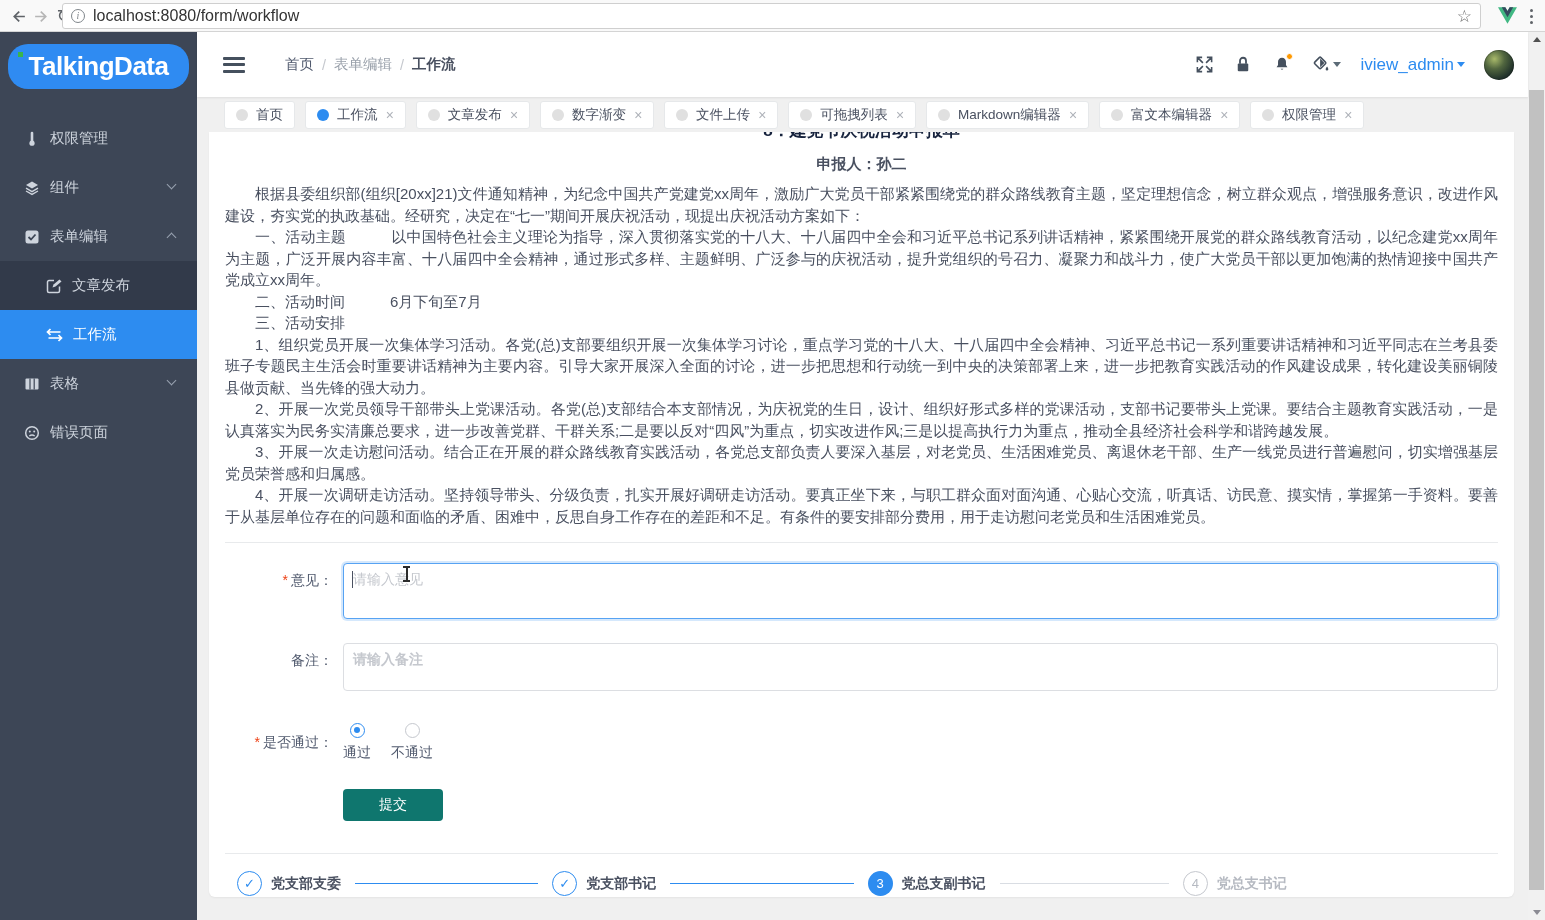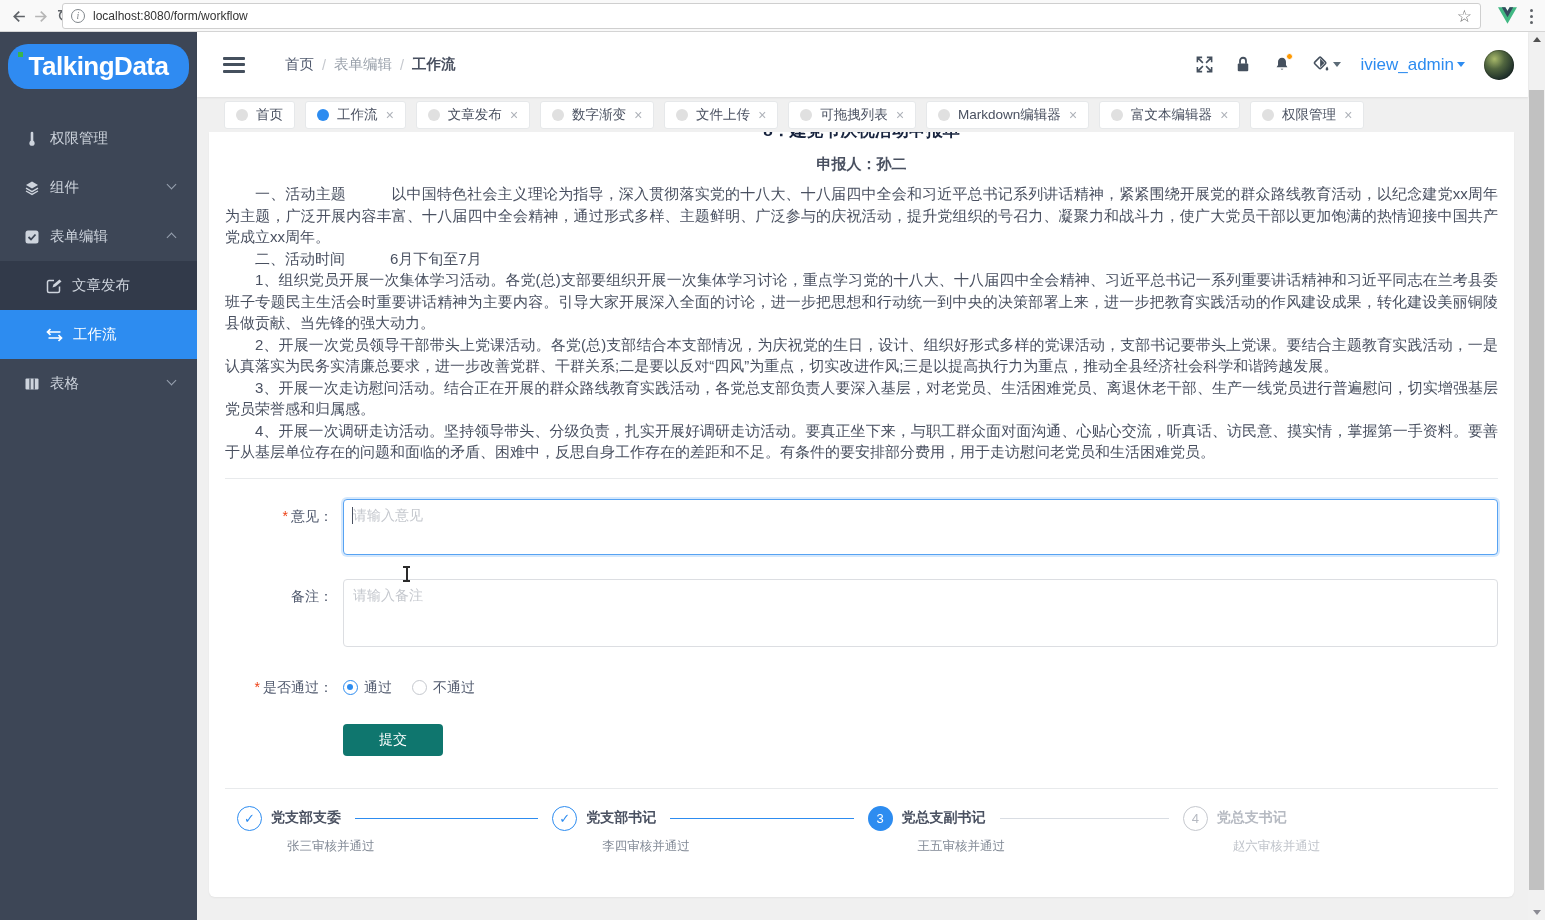--- a/index.html
+++ b/index.html
@@ -7,21 +7,21 @@
   #app { position:relative; width:1545px; height:920px; }
 
   
   .chrome { position:absolute; top:0; left:0; right:0; height:32px; background:#f9f9f9; border-bottom:1px solid #d5d5d5; }
   .nav-ico { position:absolute; top:4px; width:24px; height:24px; display:flex; align-items:center; justify-content:center; color:#5f6368; }
   .nav-ico svg { display:block; }
   .nav-ico.fwd { color:#b6b6b6; }
   .reload-glyph { font-size:18px; line-height:1; color:#5f6368; font-family:"DejaVu Sans",sans-serif; }
   .urlbar { position:absolute; left:62px; right:64px; top:3px; height:26px; background:#fff; border:1px solid #cfcfcf; border-radius:3px; display:flex; align-items:center; padding:0 8px; }
   .info-ico { width:14px; height:14px; border:1px solid #80868b; border-radius:50%; color:#80868b; font-size:10px; line-height:12px; text-align:center; font-family:"Liberation Serif",serif; font-style:italic; margin-right:8px; flex:none; }
-  .url-text { font-size:12px; color:#333; flex:1; white-space:nowrap; overflow:hidden; }
+  .url-text { font-size:16px; color:#333; flex:1; white-space:nowrap; overflow:hidden; }
   .star-ico { color:#6b6b6b; font-size:17px; flex:none; }
   .vue-ico { position:absolute; right:28px; top:7px; width:19px; height:17px; }
   .dots-ico { position:absolute; right:6px; top:6px; width:16px; height:20px; display:flex; flex-direction:column; align-items:center; justify-content:center; gap:3px; }
   .dots-ico i { width:3px; height:3px; border-radius:50%; background:#5f6368; }
 
   
   .page { position:absolute; top:32px; left:0; right:0; bottom:0; display:flex; }
 
   
   .sidebar { width:197px; background:#3d4656; flex:none; display:flex; flex-direction:column; }
@@ -71,26 +71,26 @@
   .divider { border:none; border-top:1px solid #e8eaec; margin:15px 0 0 0; }
 
   .form-area { margin-top:20px; }
   .form-row { display:flex; align-items:flex-start; padding-left:24px; margin-bottom:24px; }
   .flabel { width:84px; flex:none; text-align:right; margin-right:10px; padding-top:9px; font-size:14px; color:#515a6e; white-space:nowrap; }
   .req { color:#ed4014; margin-right:3px; font-size:14px; }
   .fcontrol { flex:1; position:relative; }
   textarea { width:100%; resize:none; border:1px solid #dcdee2; border-radius:4px; font-size:14px; color:#495060; padding:7px 9px; font-family:"Liberation Sans","DejaVu Sans",sans-serif; outline:none; display:block; }
   textarea::placeholder { color:#c5c8ce; }
   .ta-opinion { height:56px; border-color:#57a3f3; box-shadow:0 0 0 2px rgba(45,140,240,.2); }
-  .ta-note { height:68px; }
+  .ta-note { height:48px;font-weight:bold; }
   .caret-bar { position:absolute; left:9px; top:8px; width:1px; height:17px; background:#495060; }
   .radio-row { align-items:center; margin-top:32px; margin-bottom:16px; }
   .radio-row .flabel { padding-top:0; }
   .radio-group { display:flex; align-items:center; gap:20px; font-size:14px; color:#515a6e; }
-  .radio { display:flex; align-items:center; gap:6px; cursor:pointer; }
+  .radio { display:flex; align-items:center; gap:6px; cursor:pointer;flex-direction:column; }
   .rdot { width:15px; height:15px; border-radius:50%; border:1px solid #c5c8ce; background:#fff; position:relative; }
   .radio.checked .rdot { border-color:#2d8cf0; border-width:1.5px; }
   .radio.checked .rdot::after { content:""; position:absolute; left:3px; top:3px; width:6px; height:6px; border-radius:50%; background:#2d8cf0; }
   .submit-row { margin-top:27px; padding-left:118px; }
   .submit-btn { width:100px; height:32px; background:#0f766e; color:#fff; font-size:14px; border:none; border-radius:4px; cursor:pointer; }
   .steps-divider { margin-top:32px; }
 
   
   .steps { display:flex; margin-top:17px; padding-left:12px; }
   .step { flex:1; min-width:0; }
@@ -209,20 +209,29 @@
         </div>
         <div class="menu-item">
           <svg width="16" height="16" viewBox="0 0 16 16">
               <rect x="1.5" y="2.5" width="13" height="11" rx="1" fill="#ced4dd"></rect>
               <line x1="6" y1="2.5" x2="6" y2="13.5" stroke="#3d4656" stroke-width="1.2"></line>
               <line x1="10.2" y1="2.5" x2="10.2" y2="13.5" stroke="#3d4656" stroke-width="1.2"></line>
             </svg>
           <span>表格</span>
           <i class="chev down"></i>
         </div>
+        <div class="menu-item">
+          <svg width="16" height="16" viewBox="0 0 16 16">
+              <circle cx="8" cy="8" r="6.3" fill="none" stroke="#ced4dd" stroke-width="1.5"></circle>
+              <circle cx="5.8" cy="6.5" r="1" fill="#ced4dd"></circle>
+              <circle cx="10.2" cy="6.5" r="1" fill="#ced4dd"></circle>
+              <path d="M5.3 11q2.7-2 5.4 0" fill="none" stroke="#ced4dd" stroke-width="1.3"></path>
+            </svg>
+          <span>错误页面</span>
+        </div>
       </nav>
     </aside>
 
     <div class="main">
 
       <header class="topbar">
         <div class="burger">
             <i></i>
             <i></i>
             <i></i>
@@ -318,22 +327,24 @@
 
       <div class="content">
         <div class="card">
 
           <div class="title-clip">
             <h2>8：建党节庆祝活动申报单</h2>
           </div>
           <div class="applicant">申报人：孙二</div>
 
           <div class="article">
+            <p>根据县委组织部(组织[20xx]21)文件通知精神，为纪念中国共产党建党xx周年，激励广大党员干部紧紧围绕党的群众路线教育主题，坚定理想信念，树立群众观点，增强服务意识，改进作风建设，夯实党的执政基础。经研究，决定在“七一”期间开展庆祝活动，现提出庆祝活动方案如下：</p>
             <p>一、活动主题　　　以中国特色社会主义理论为指导，深入贯彻落实党的十八大、十八届四中全会和习近平总书记系列讲话精神，紧紧围绕开展党的群众路线教育活动，以纪念建党xx周年为主题，广泛开展内容丰富、十八届四中全会精神，通过形式多样、主题鲜明、广泛参与的庆祝活动，提升党组织的号召力、凝聚力和战斗力，使广大党员干部以更加饱满的热情迎接中国共产党成立xx周年。</p>
             <p>二、活动时间　　　6月下旬至7月</p>
+            <p>三、活动安排</p>
             <p>1、组织党员开展一次集体学习活动。各党(总)支部要组织开展一次集体学习讨论，重点学习党的十八大、十八届四中全会精神、习近平总书记一系列重要讲话精神和习近平同志在兰考县委班子专题民主生活会时重要讲话精神为主要内容。引导大家开展深入全面的讨论，进一步把思想和行动统一到中央的决策部署上来，进一步把教育实践活动的作风建设成果，转化建设美丽铜陵县做贡献、当先锋的强大动力。</p>
             <p>2、开展一次党员领导干部带头上党课活动。各党(总)支部结合本支部情况，为庆祝党的生日，设计、组织好形式多样的党课活动，支部书记要带头上党课。要结合主题教育实践活动，一是认真落实为民务实清廉总要求，进一步改善党群、干群关系;二是要以反对“四风”为重点，切实改进作风;三是以提高执行力为重点，推动全县经济社会科学和谐跨越发展。</p>
             <p>3、开展一次走访慰问活动。结合正在开展的群众路线教育实践活动，各党总支部负责人要深入基层，对老党员、生活困难党员、离退休老干部、生产一线党员进行普遍慰问，切实增强基层党员荣誉感和归属感。</p>
             <p>4、开展一次调研走访活动。坚持领导带头、分级负责，扎实开展好调研走访活动。要真正坐下来，与职工群众面对面沟通、心贴心交流，听真话、访民意、摸实情，掌握第一手资料。要善于从基层单位存在的问题和面临的矛盾、困难中，反思自身工作存在的差距和不足。有条件的要安排部分费用，用于走访慰问老党员和生活困难党员。</p>
           </div>
 
           <hr class="divider">
 
           <div class="form-area">
             <div class="form-row">

